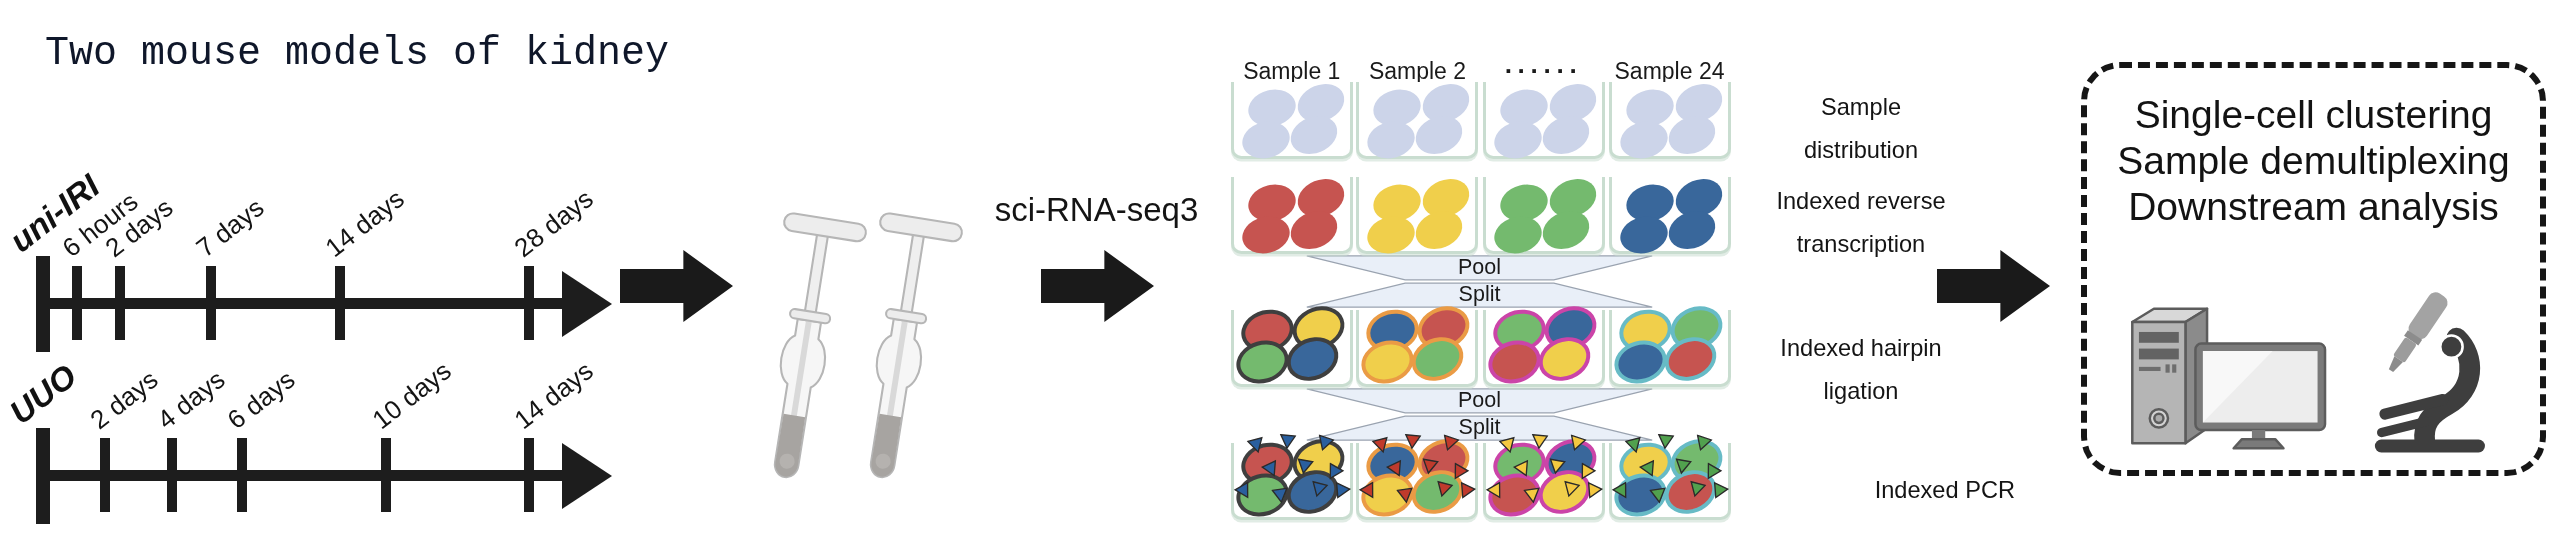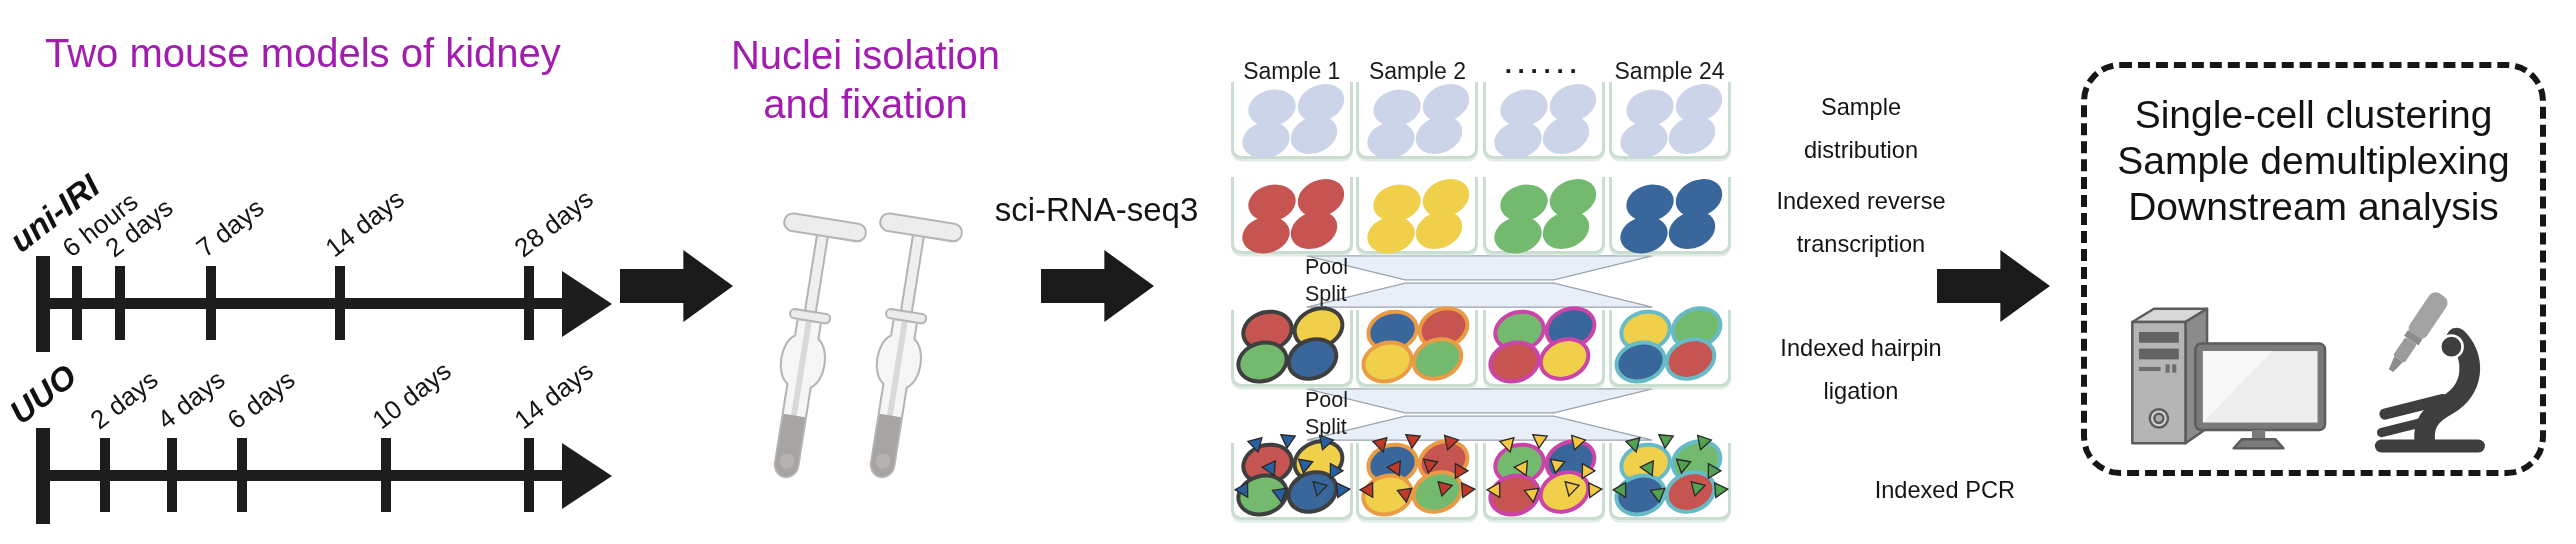--- a/index.html
+++ b/index.html
@@ -1,19 +1,19 @@
 <!DOCTYPE html>
 <html style="font-size:13.7px"><head>
 <meta charset="utf-8">
 <style>
   html,body{margin:0;padding:0;background:#fff;}
   .page{position:relative;width:2576px;height:544px;background:#ffffff;overflow:hidden;
         font-family:"Liberation Sans",sans-serif;color:#161616;}
   .abs{position:absolute;}
-  .big-title{position:absolute;font-size:40px;line-height:49px;color:#a21caf;letter-spacing:0;}
+  .big-title{position:absolute;font-size:40px;line-height:49px;color:#0f172a;letter-spacing:0;font-family:Liberation Mono, monospace;}
   .left-title{left:45px;top:29px;text-align:left;}
   .mid-title{left:694px;top:31px;width:343px;text-align:center;}
   .sci-label{position:absolute;left:985px;top:191px;width:223px;text-align:center;font-size:33px;color:#141414;}
   
   .timeline{position:absolute;width:592px;height:113px;}
   .tl-line,.tl-tick,.tl-startbar{position:absolute;background:#1d1d1d;}
   .tl-line{left:5.2px;top:49px;width:524px;height:11px;}
   .tl-startbar{left:0;top:6.9px;width:13.7px;height:96px;}
   .tl-tick{width:10.3px;height:74px;top:17px;}
   .tl-arrowhead{position:absolute;width:0;height:0;border-left:50px solid #1d1d1d;
@@ -24,21 +24,21 @@
                white-space:nowrap;transform:rotate(-38deg);transform-origin:left bottom;color:#111;}
   
   .col-header{position:absolute;font-size:23px;line-height:26px;text-align:center;white-space:nowrap;color:#1a1a1a;}
   .col-header.dots{font-weight:bold;font-size:26px;letter-spacing:4.3px;}
   .well{position:absolute;width:122px;height:77px;background:#fff;
         border:3.4px solid #c9ddd0;border-top:none;border-radius:0 0 10.3px 10.3px;
         box-shadow:0 2.6px 0 rgba(201,221,208,.55);box-sizing:border-box;}
   .oval{position:absolute;border-radius:50%;}
   .tri{position:absolute;width:17px;height:15.5px;}
   .funnel{position:absolute;width:349px;height:53px;}
-  .funnel-label{position:absolute;left:0;width:349px;text-align:left;font-size:21.5px;line-height:24px;color:#1a1a1a;}
+  .funnel-label{position:absolute;left:0;width:349px;text-align:center;font-size:21.5px;line-height:24px;color:#1a1a1a;}
   .row-label{position:absolute;display:flex;flex-direction:column;justify-content:center;align-items:center;
              text-align:center;font-size:23.6px;line-height:27px;color:#141414;}
   .row-label-line{position:static;white-space:nowrap;margin-top:16px;}
   .arrow{position:absolute;width:113px;height:72px;}
   
   .douncers{position:absolute;left:754px;top:210px;width:223px;height:296px;}
   .douncer{position:absolute;top:0;width:101px;height:283px;transform:rotate(9deg);}
   .douncer.d2{left:96px;}
   
   .dashed-box{position:absolute;left:2081px;top:62px;width:465px;height:414px;box-sizing:border-box;
@@ -50,24 +50,20 @@
 </style>
 </head>
 <body>
 
 <div class="page" id="page">
 
   <div class="big-title left-title">
     <div>Two mouse models of kidney</div>
   </div>
 
-  <div class="big-title mid-title">
-    <div>Nuclei isolation</div>
-    <div>and fixation</div>
-  </div>
 
   <div class="douncers">
     <svg class="douncer d1" width="101" height="283" viewBox="0 0 120 330">
       <g stroke="#b6b6b6" stroke-width="2.5" stroke-linejoin="round">
         <rect x="53" y="20" width="13" height="106" rx="6" fill="#efefef"></rect>
         <rect x="12" y="5" width="98" height="21" rx="10.5" fill="#ededed"></rect>
         <path d="M46 128 L46 148 C30 158 30 196 46 206 L46 300 a14 16 0 0 0 28 0 L74 206 C90 196 90 158 74 148 L74 128 Z" fill="#f5f5f5" fill-opacity="0.95"></path>
         <rect x="56" y="126" width="7" height="168" fill="#d9d9d9" stroke="none"></rect>
         <path d="M47 242 L46.5 300 a13.5 15.5 0 0 0 27 0 L73 242 Z" fill="#a7a4a1" stroke="none"></path>
         <circle cx="60" cy="297" r="9" fill="#b5b2af" stroke="none"></circle>

